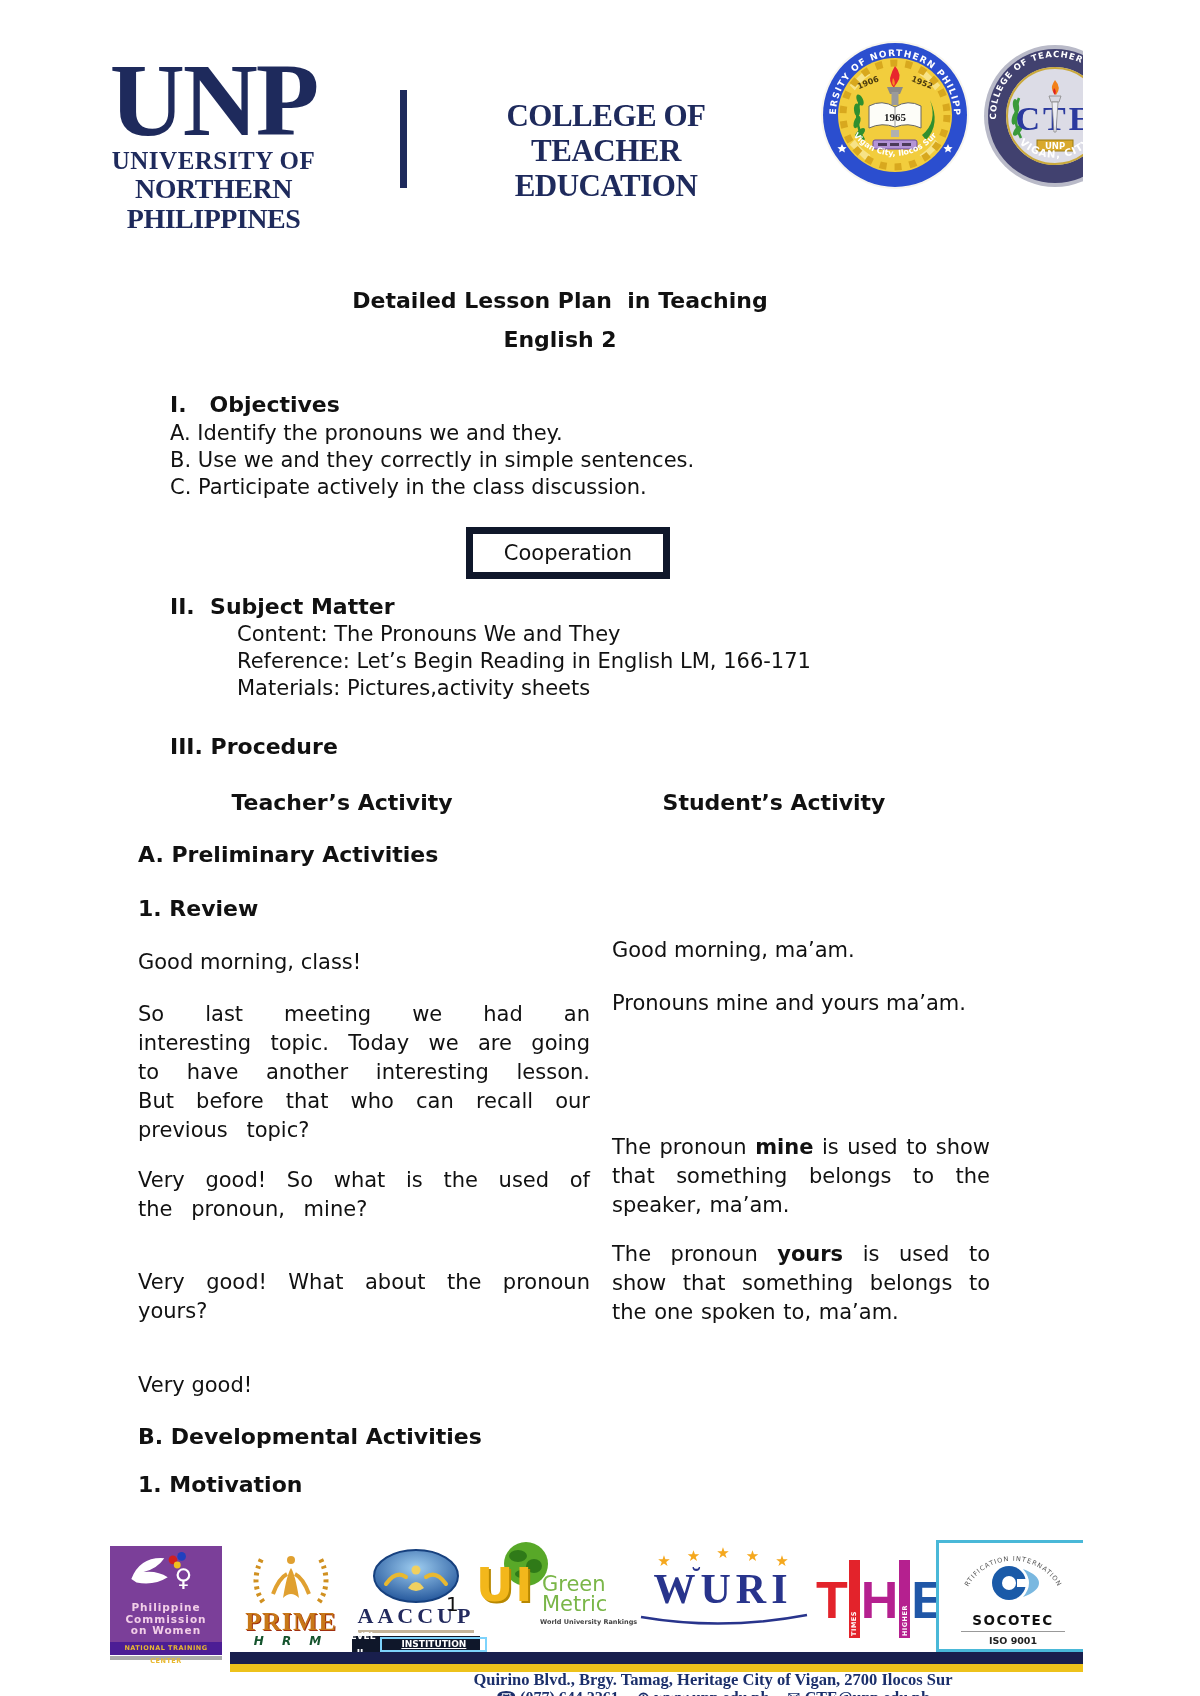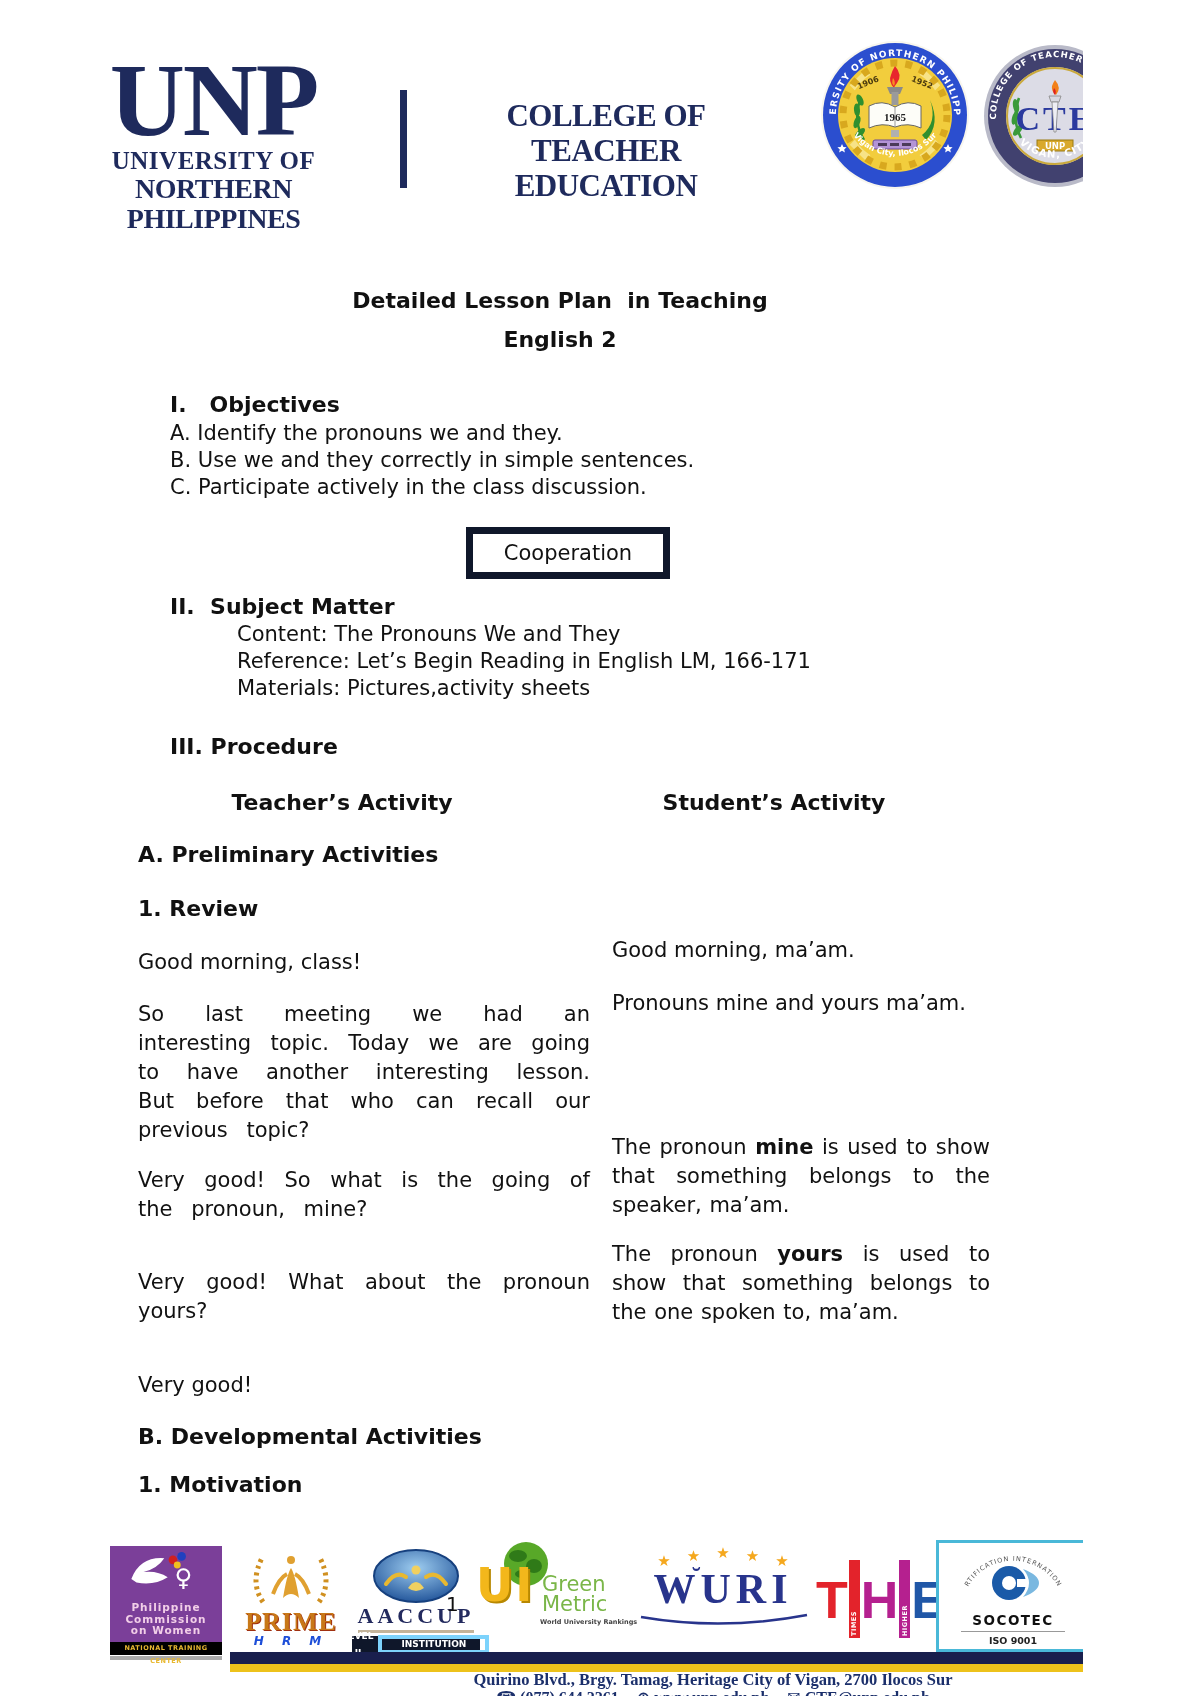--- a/index.html
+++ b/index.html
@@ -26,34 +26,34 @@
   .rp { position:absolute; left:612px; width:378px; font-size:21px; line-height:29px; }
   .lp.just { text-align:justify; word-spacing:12px; }
   .rp.just { text-align:justify; word-spacing:1px; }
   .coopbox { left:466px; top:527px; width:190px; height:38px; border:7px solid #0f172a;
              display:flex; align-items:center; justify-content:center; font-size:21px; }
   .ctr { text-align:center; }
   
   .pcw { left:110px; top:1546px; width:112px; }
   .pcw .box { background:#7b3f99; width:112px; height:96px; text-align:center; }
   .pcw .ln { color:#f2cfe8; font-size:10.5px; line-height:11.5px; font-weight:bold; letter-spacing:1px; }
-  .pcw .strip { background:#000000; color:#e8b830; font-size:6.5px; font-weight:bold;
+  .pcw .strip { background:#4c1d95; color:#e8b830; font-size:6.5px; font-weight:bold;
                 letter-spacing:0.5px; text-align:center; height:13px; line-height:13px; }
   .pcw .tinybar { height:4px; background:#aaa; margin-top:1px; }
   .prime { left:232px; top:1548px; width:118px; text-align:center; }
   .prime .nm { font-size:26px; line-height:24px; font-weight:bold; color:#c87818;
                font-family:"Liberation Serif", serif; letter-spacing:1px; text-shadow:1px 1px 0 #a03010; }
-  .prime .sb { font-size:12px; color:#1d4ed8; letter-spacing:7px; font-style:italic; font-weight:bold; }
+  .prime .sb { font-size:12px; color:#14532d; letter-spacing:7px; font-style:italic; font-weight:bold; }
   .aaccup { left:352px; top:1548px; width:128px; text-align:center; }
   .aaccup .nm { font-size:22px; font-weight:bold; color:#232a5e; letter-spacing:4px;
                 font-family:"Liberation Serif", serif; line-height:24px; }
   .aaccup .tb { height:3px; background:#c3b49a; margin:2px 6px; }
   .aaccup .banner { margin-top:3px; background:#0f172a; color:#fff; font-size:9px; font-weight:bold;
                     height:17px; line-height:17px; display:flex; justify-content:center; gap:5px; align-items:center; }
-  .aaccup .banner .inst { border:4px solid #7dd3fc; padding:0 19px; line-height:11px; }
+  .aaccup .banner .inst { border:2px solid #7dd3fc; padding:0 19px; line-height:11px;text-decoration:underline; }
   .pagenum { left:446px; top:1592px; font-size:20px; }
   .gm { left:476px; top:1542px; width:170px; height:104px; }
   .gm .ui { position:absolute; left:0; top:20px; font-size:46px; font-weight:bold; color:#f3b71b;
             line-height:46px; text-shadow:2px 2px 0 #b88800; letter-spacing:2px; }
   .gm .g1 { position:absolute; left:66px; top:32px; font-size:21px; color:#7ab648; line-height:20px; }
   .gm .g2 { position:absolute; left:66px; top:52px; font-size:21px; color:#7ab648; line-height:20px; }
   .gm .sub { position:absolute; left:64px; top:76px; font-size:6.5px; font-weight:bold; color:#444; }
   .wuri { left:628px; top:1546px; width:190px; text-align:center; }
   .wuri .stars { display:flex; justify-content:center; gap:16px; height:20px; }
   .wuri .stars span { color:#f5a81e; font-size:15px; line-height:15px; }
@@ -205,21 +205,21 @@
   <div class="h" style="left:170px;top:732px">III. Procedure</div>
 
   <div class="h ctr" style="left:116px;top:788px;width:452px">Teacher’s Activity</div>
   <div class="h ctr" style="left:585px;top:788px;width:378px">Student’s Activity</div>
 
   <div class="h" style="left:138px;top:840px">A. Preliminary Activities</div>
   <div class="h" style="left:138px;top:894px">1. Review</div>
 
   <div class="lp" style="top:948px">Good morning, class!</div>
   <div class="lp just" style="top:1000px">So last meeting we had an interesting topic. Today we are going to have another interesting lesson. But before that who can recall our previous topic?</div>
-  <div class="lp just" style="top:1166px">Very good! So what is the going of the pronoun, mine?</div>
+  <div class="lp just" style="top:1166px">Very good! So what is the used of the pronoun, mine?</div>
   <div class="lp just" style="top:1268px">Very good! What about  the pronoun yours?</div>
   <div class="lp" style="top:1371px">Very good!</div>
 
   <div class="rp" style="top:936px"><span>Good morning, ma’am.</span><span class="b"></span><span></span></div>
   <div class="rp" style="top:989px"><span>Pronouns mine and yours ma’am.</span><span class="b"></span><span></span></div>
   <div class="rp just" style="top:1133px"><span>The pronoun </span><span class="b">mine</span><span> is used to show that something belongs to the speaker, ma’am.</span></div>
   <div class="rp just" style="top:1240px"><span>The pronoun </span><span class="b">yours</span><span> is used to show that something belongs to the one spoken to, ma’am.</span></div>
 
   <div class="h" style="left:138px;top:1422px">B. Developmental Activities</div>
   <div class="h" style="left:138px;top:1470px">1. Motivation</div>

